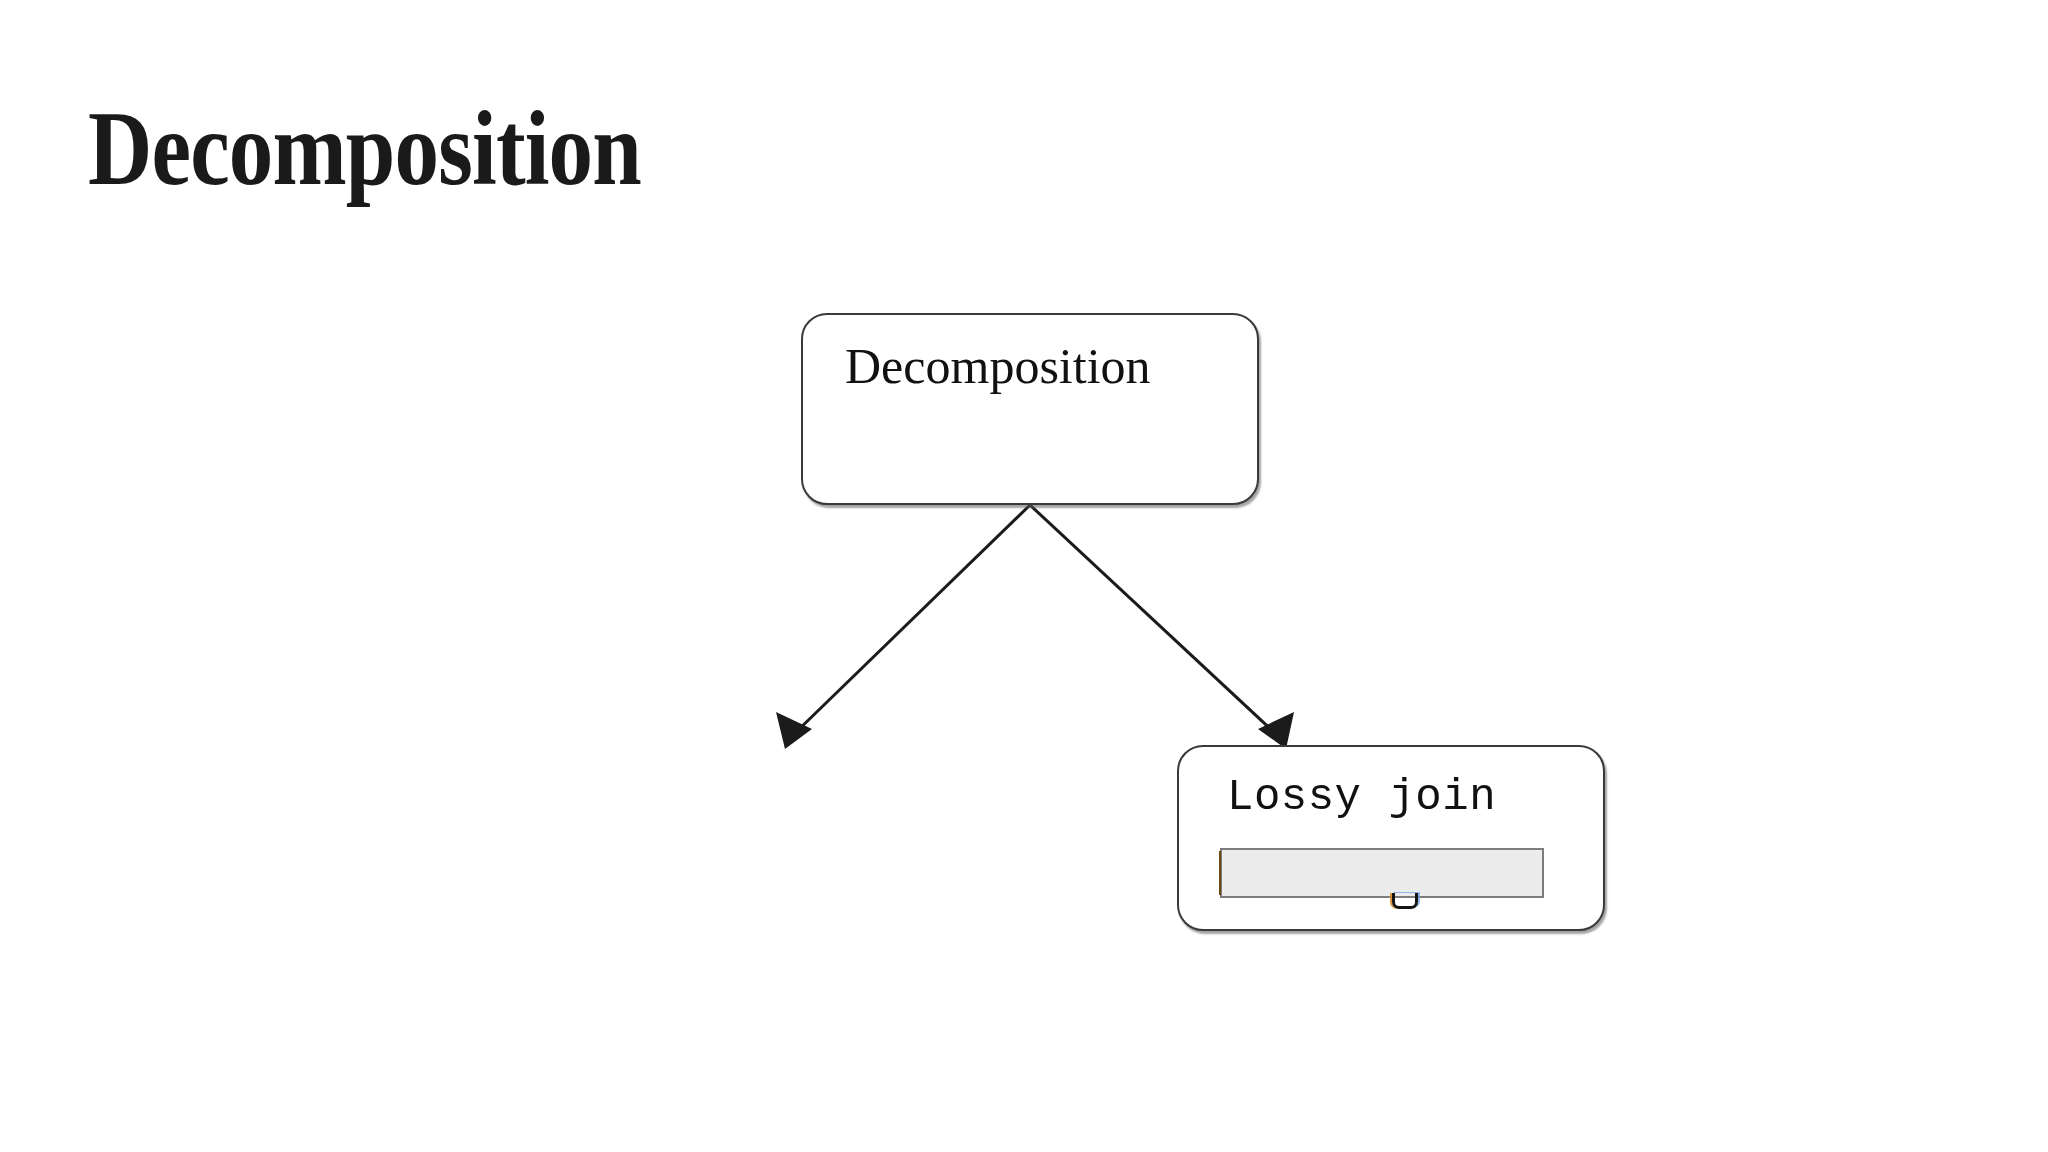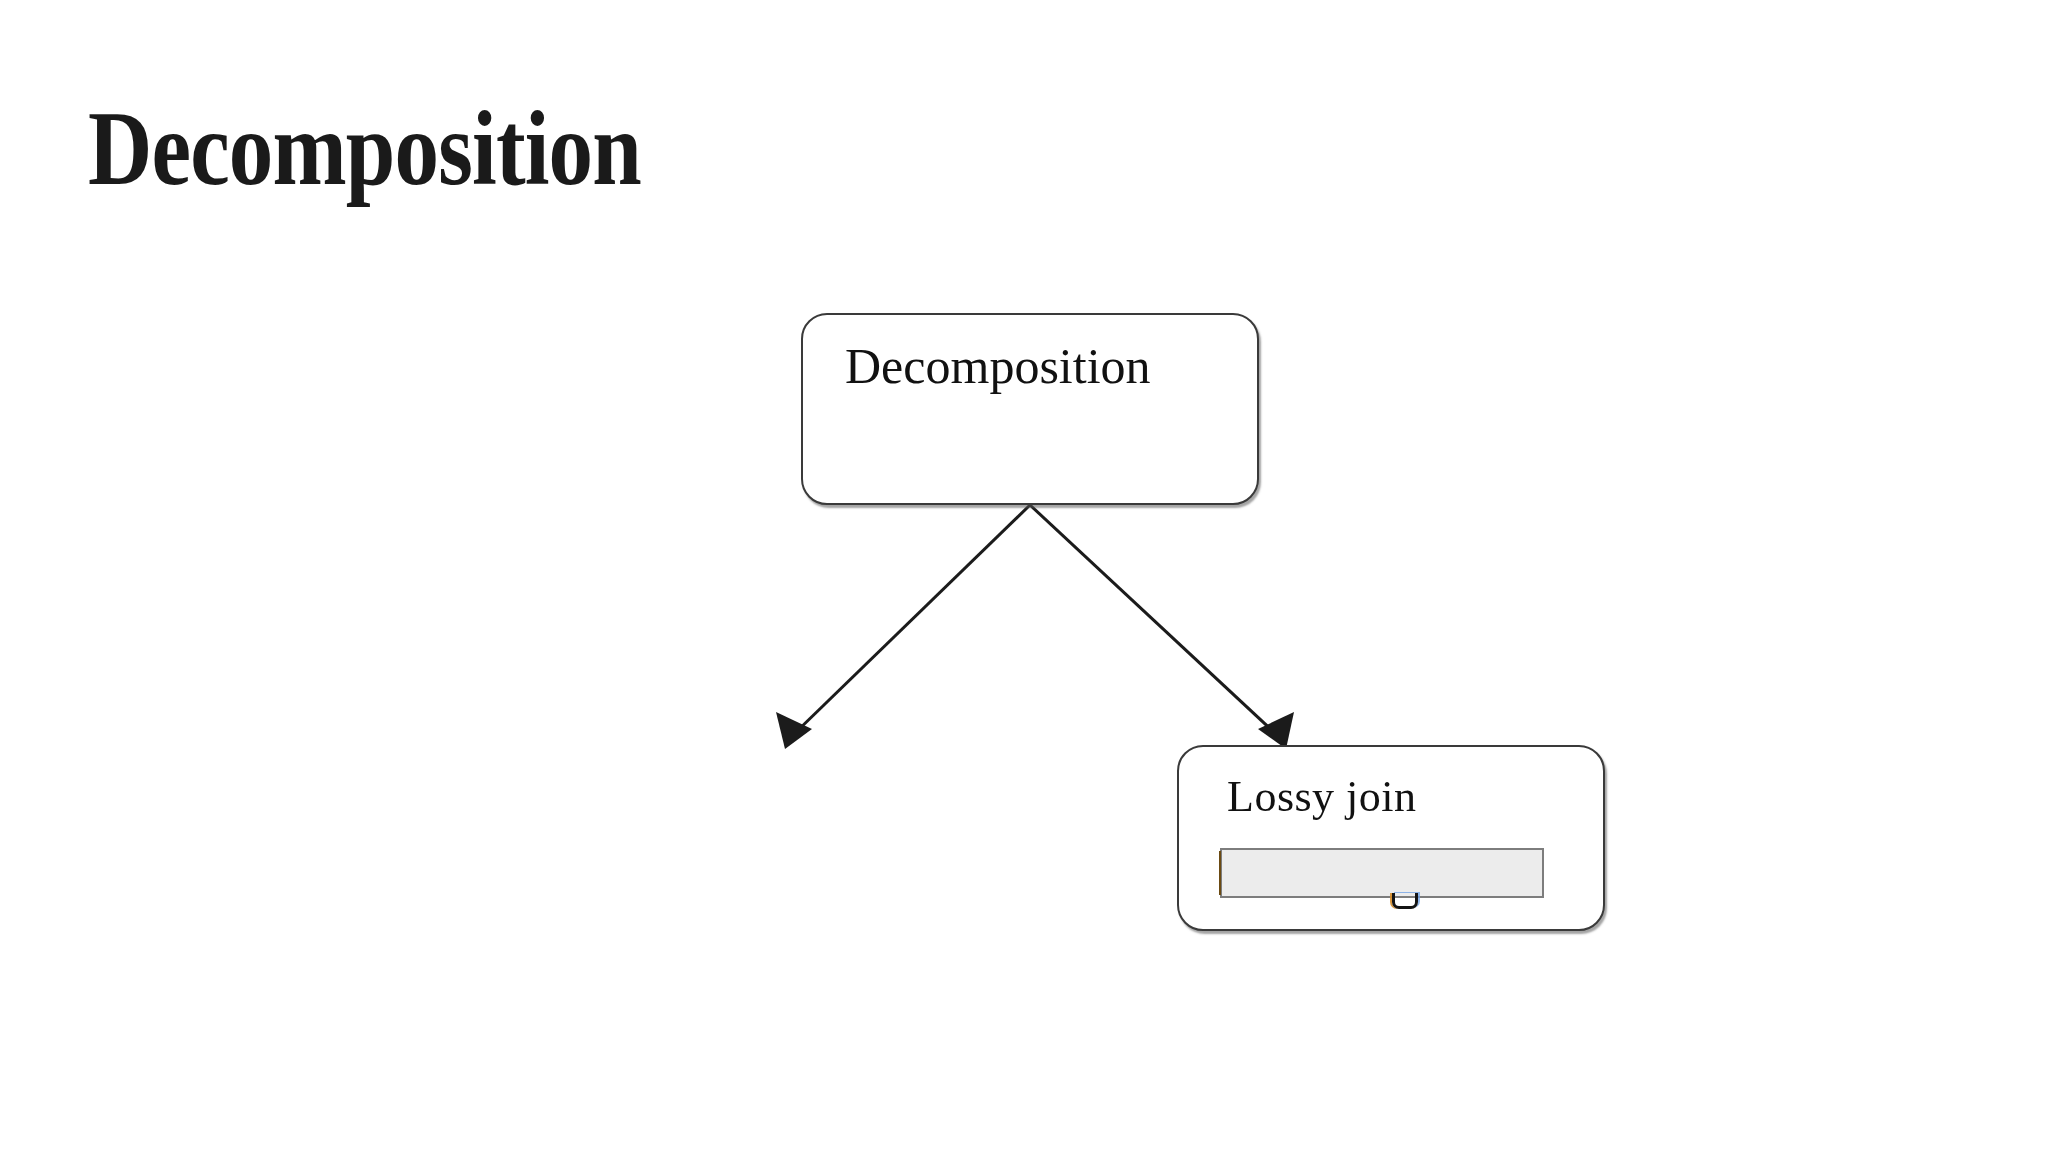--- a/index.html
+++ b/index.html
@@ -96,21 +96,21 @@
   
   #node-lossy {
     left: 1177px;
     top: 745px;
     width: 428px;
     height: 186px;
   }
   #node-lossy .node-label {
     left: 48px;
     top: 22px;
-    font-family: Liberation Serif, serif;
+    font-family: Liberation Mono, monospace;
     font-size: 44px;
     line-height: 56px;
     letter-spacing: 0.5px;
   }
 
   
   #lossy-input {
     position: absolute;
     left: 41px;
     top: 101px;

